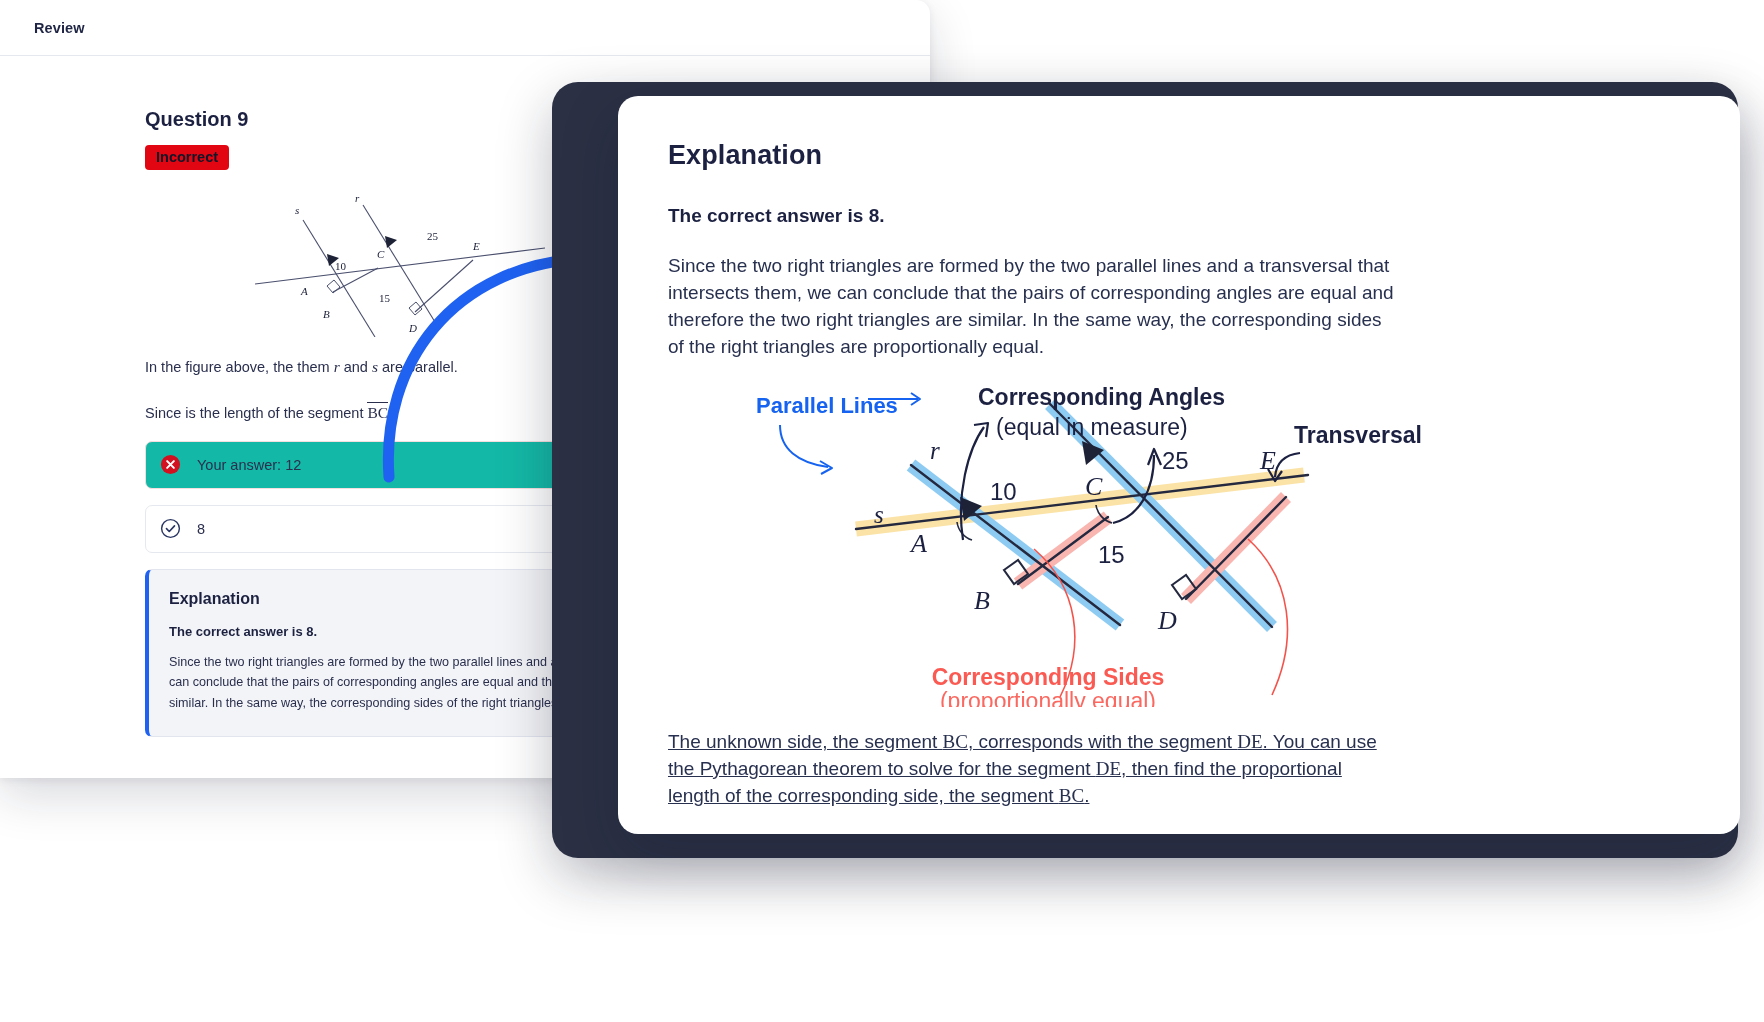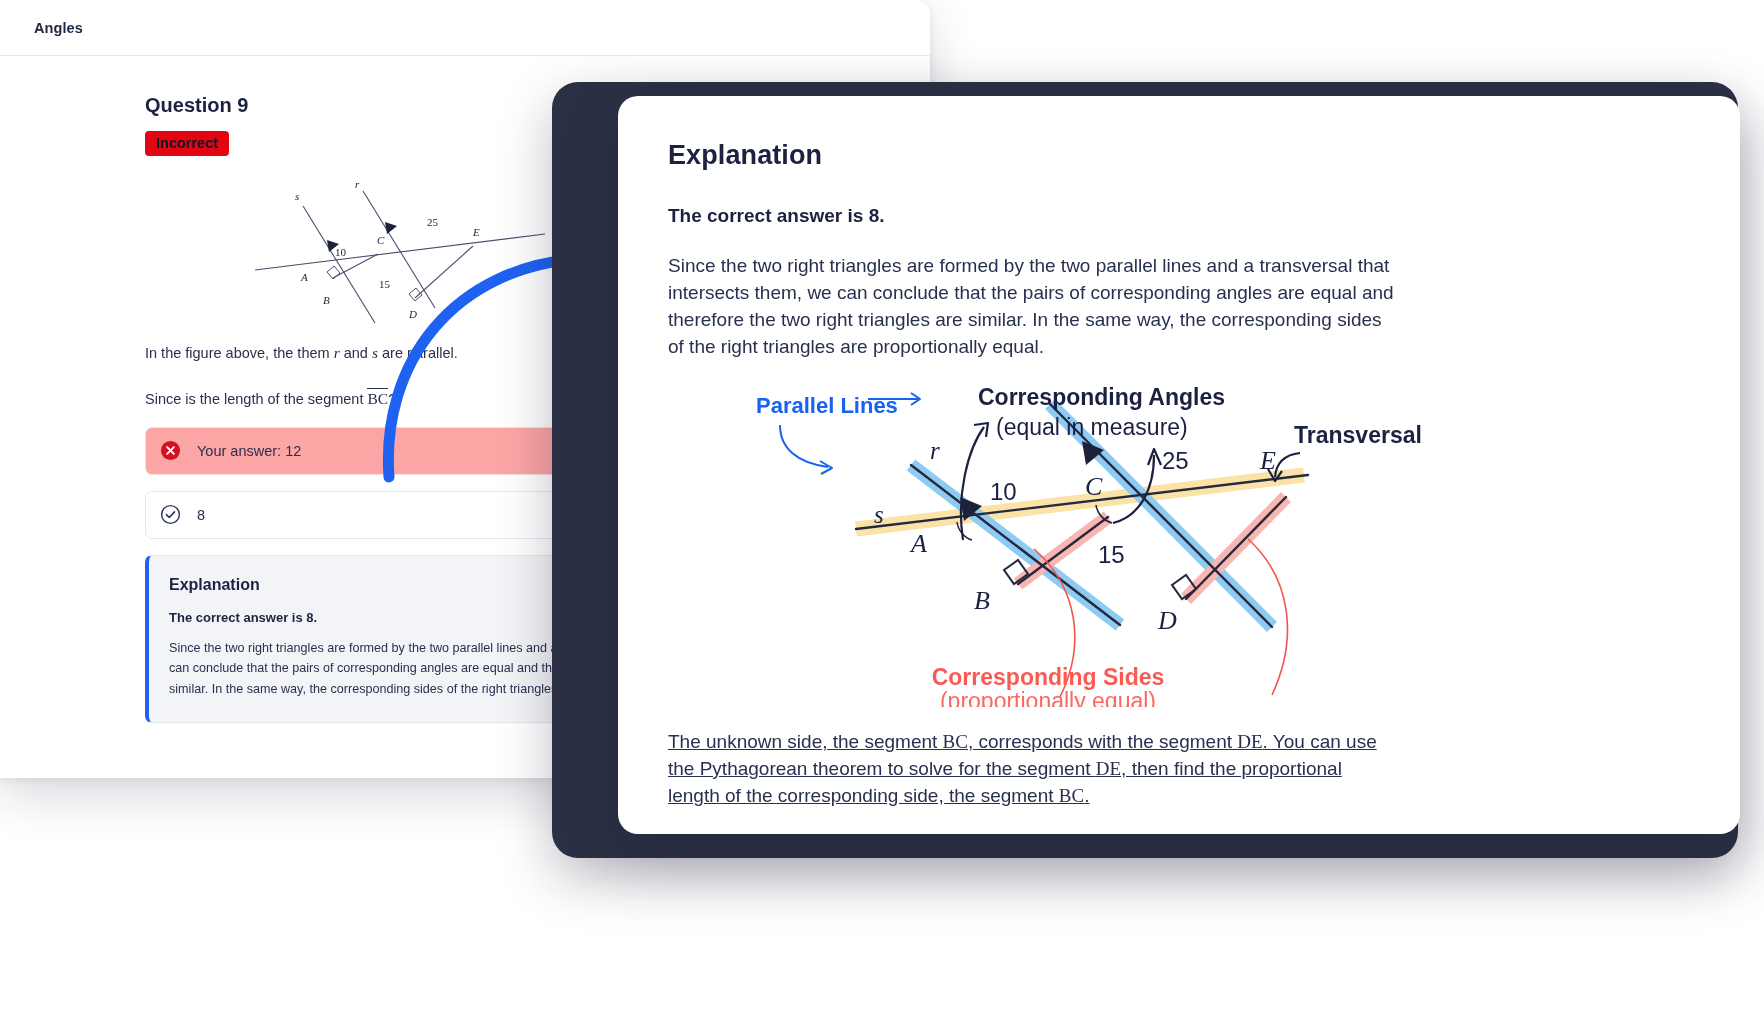--- a/index.html
+++ b/index.html
@@ -24,40 +24,40 @@
   .back-titlebar {
     height: 56px;
     border-bottom: 1px solid #e6e8ef;
     display: flex; align-items: center;
     padding-left: 34px;
   }
   .back-title {
     font-size: 14.5px; font-weight: 700; color: #1f2544; letter-spacing: .1px;
   }
   .back-body { padding: 34px 40px 0 145px; }
-  .q-title { font-size: 20px; font-weight: 700; color: #1c2141; margin-top: 4px; }
+  .q-title { font-size: 20px; font-weight: 700; color: #1c2141; margin-top: 18px; }
   .badge-incorrect {
     display: inline-block; margin-top: 14px;
     background: #e20612; color: #0f172a;
     font-size: 14.5px; font-weight: 700;
     padding: 4px 11px 5px; border-radius: 4px;
   }
 
   .q-figure { margin: 22px 0 6px 110px; }
 
   .q-text { font-size: 14.5px; color: #2a2f4e; margin-top: 14px; line-height: 1.5; }
   .q-text .mvar { font-family: "Liberation Serif", serif; font-style: italic; font-size: 15.5px; }
   .q-text .mseg { font-family: "Liberation Serif", serif; font-size: 15.5px; border-top: 1.3px solid #2a2f4e; padding-top: 1px; }
 
   .ans-row {
     margin-top: 16px; height: 48px; border-radius: 7px;
     display: flex; align-items: center; padding-left: 14px; gap: 16px;
     font-size: 14.5px; color: #2a2f4e;
   }
-  .ans-row.wrong { background: #fca5a5; border: 1px solid #f5dede; }
+  .ans-row.wrong { background: #14b8a6; border: 1px solid #f5dede; }
   .ans-row.right { background: #ffffff; border: 1px solid #e6e8ef; }
   .ic { width: 21px; height: 21px; flex: 0 0 21px; }
 
   .exp-box {
     margin-top: 16px;
     background: #f3f4f7;
     border-left: 4px solid #1f62f2;
     border-top: 1px solid #e2e5ee;
     border-right: 1px solid #e2e5ee;
     border-bottom: 1px solid #e2e5ee;
@@ -107,21 +107,21 @@
   .mathlabel { font-family: "Liberation Serif", serif; font-style: italic; }
 </style>
 </head>
 <body>
 
 <div id="stage">
 
   <div class="back-window">
 
     <div class="back-titlebar">
-      <span class="back-title">Angles</span>
+      <span class="back-title">Review</span>
     </div>
 
     <div class="back-body">
       <div class="q-title">Question 9</div>
       <div class="badge-incorrect">Incorrect</div>
 
       
       <div class="q-figure">
         <svg width="290" height="145" viewBox="0 0 290 145">
           <g stroke="#4a4f6d" stroke-width="1.1" fill="none">

